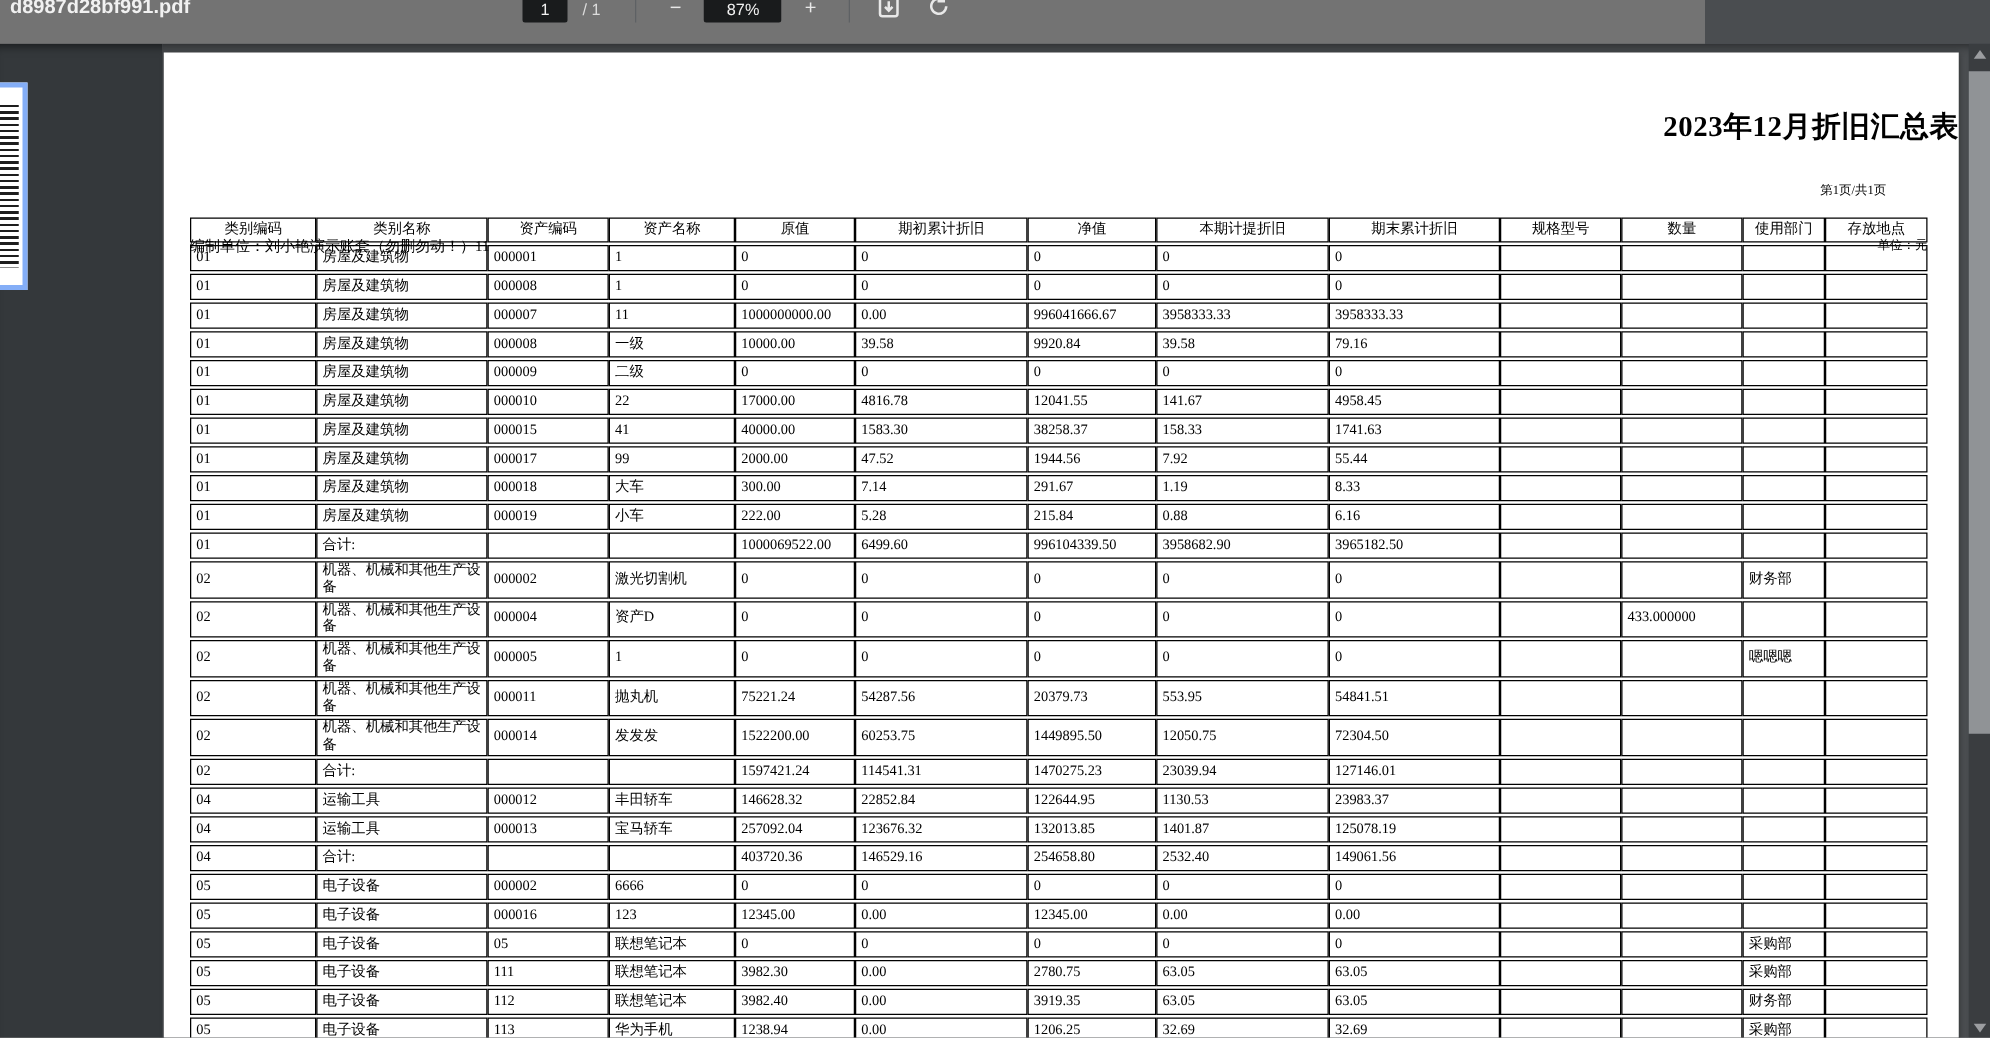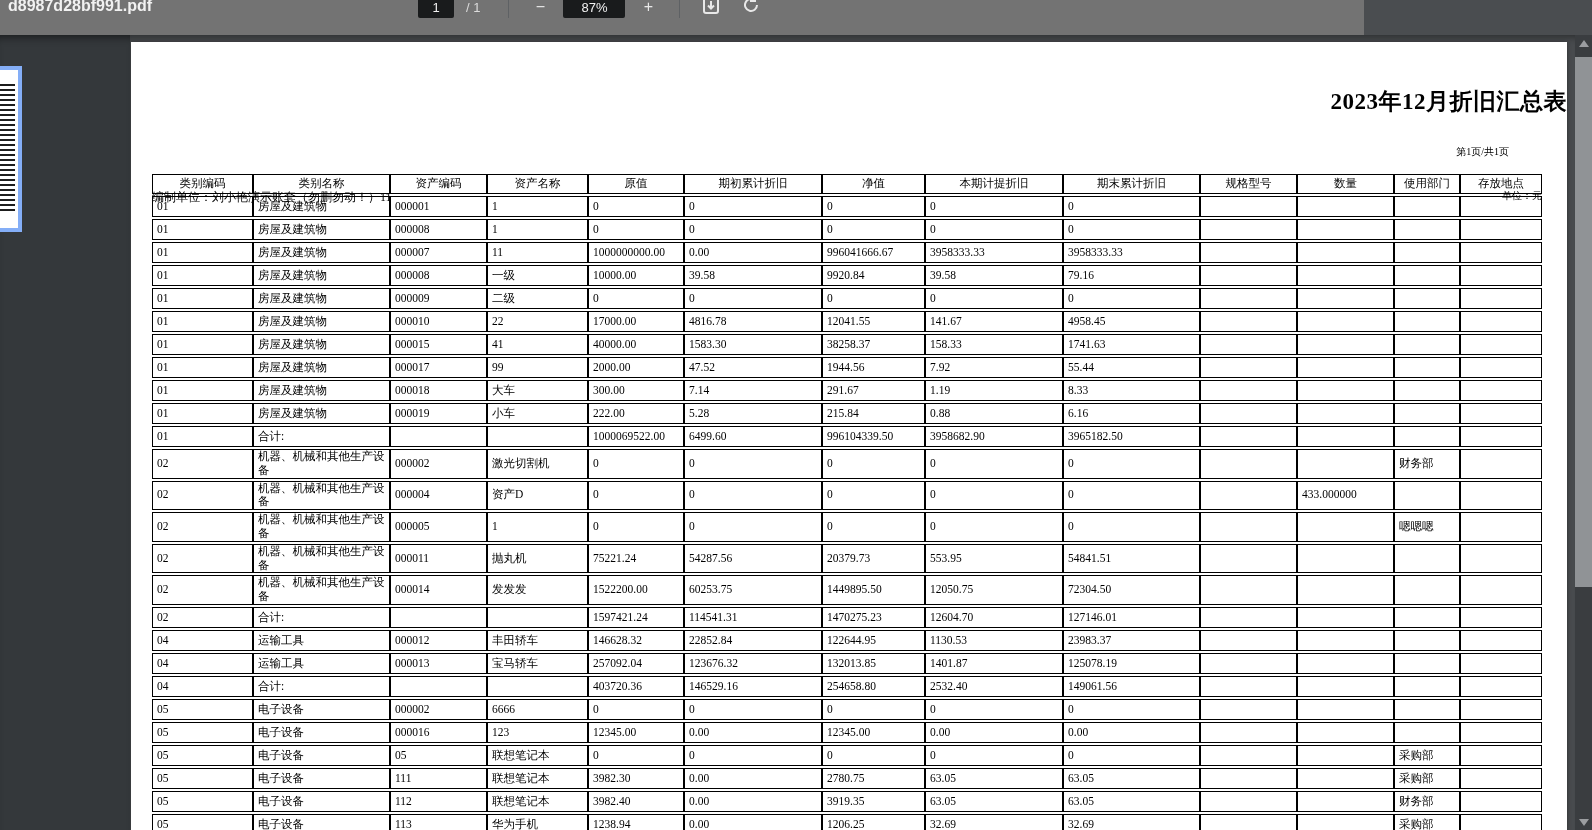--- a/index.html
+++ b/index.html
@@ -403,21 +403,21 @@
             <td></td>
           </tr>
           <tr class="subtotal">
             <td>02</td>
             <td>合计:</td>
             <td></td>
             <td></td>
             <td>1597421.24</td>
             <td>114541.31</td>
             <td>1470275.23</td>
-            <td>12604.70</td>
+            <td>23039.94</td>
             <td>127146.01</td>
             <td></td>
             <td></td>
             <td></td>
             <td></td>
           </tr>
           <tr class="normal">
             <td>04</td>
             <td>运输工具</td>
             <td>000012</td>

